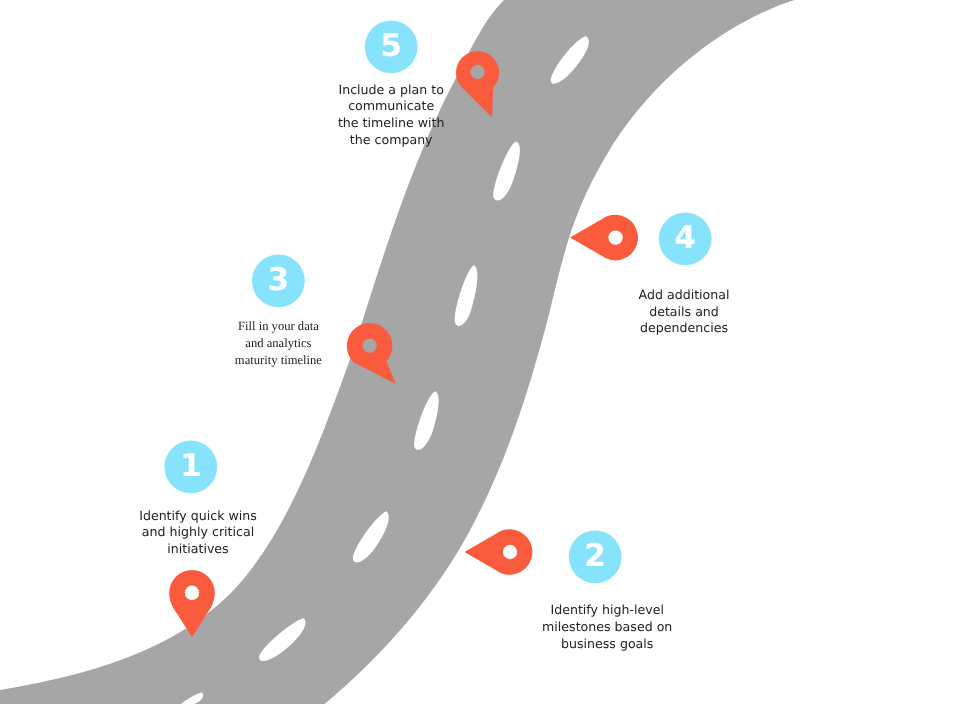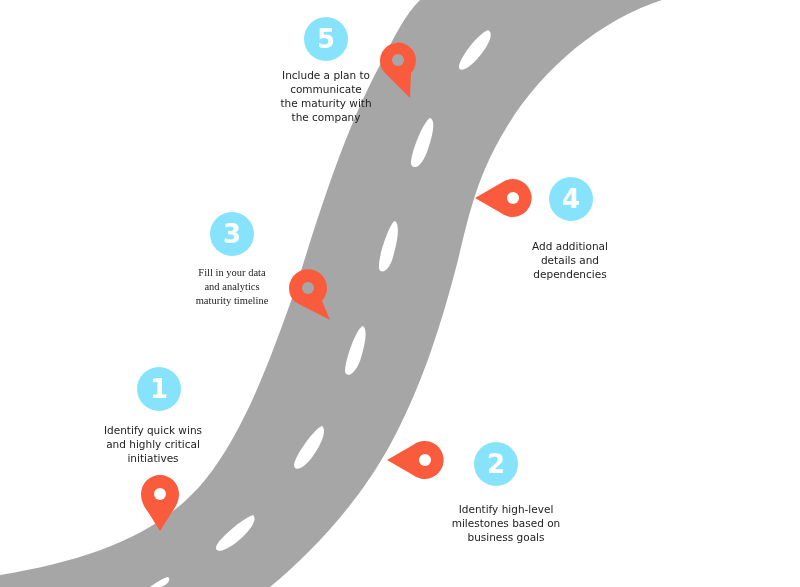--- a/index.html
+++ b/index.html
@@ -47,21 +47,21 @@
     <path fill="#fa5b3d" d="M-19,0 A19,19 0 0 1 19,0 C19,8 15,14 12,18 L0,37 L-12,18 C-15,14 -19,8 -19,0 Z"></path>
     <circle r="6" fill="#ffffff"></circle>
   </g>
 </svg>
 
 <div class="step-badge" style="left:304px;top:17px;background:#86e3fb;">
   <span>5</span>
 </div>
 <div class="step-text" style="left:270px;top:68px;width:112px;">Include a plan to
 communicate
-the maturity with
+the timeline with
 the company</div>
 
 <div class="step-badge" style="left:549px;top:177px;background:#86e3fb;">
   <span>4</span>
 </div>
 <div class="step-text" style="left:510px;top:239px;width:120px;">Add additional
 details and
 dependencies</div>
 
 <div class="step-badge" style="left:210px;top:212px;background:#86e3fb;">
@@ -74,15 +74,15 @@
 <div class="step-badge" style="left:474px;top:442px;background:#86e3fb;">
   <span>2</span>
 </div>
 <div class="step-text" style="left:444px;top:502px;width:124px;text-align:center;">Identify high-level
 milestones based on
 business goals</div>
 
 <div class="step-badge" style="left:137px;top:367px;background:#86e3fb;">
   <span>1</span>
 </div>
-<div class="step-text" style="left:92px;top:423px;width:122px;">Identify quick wins
+<div class="step-text" style="left:104px;top:423px;width:122px;">Identify quick wins
 and highly critical
 initiatives</div>
 
 </body></html>

